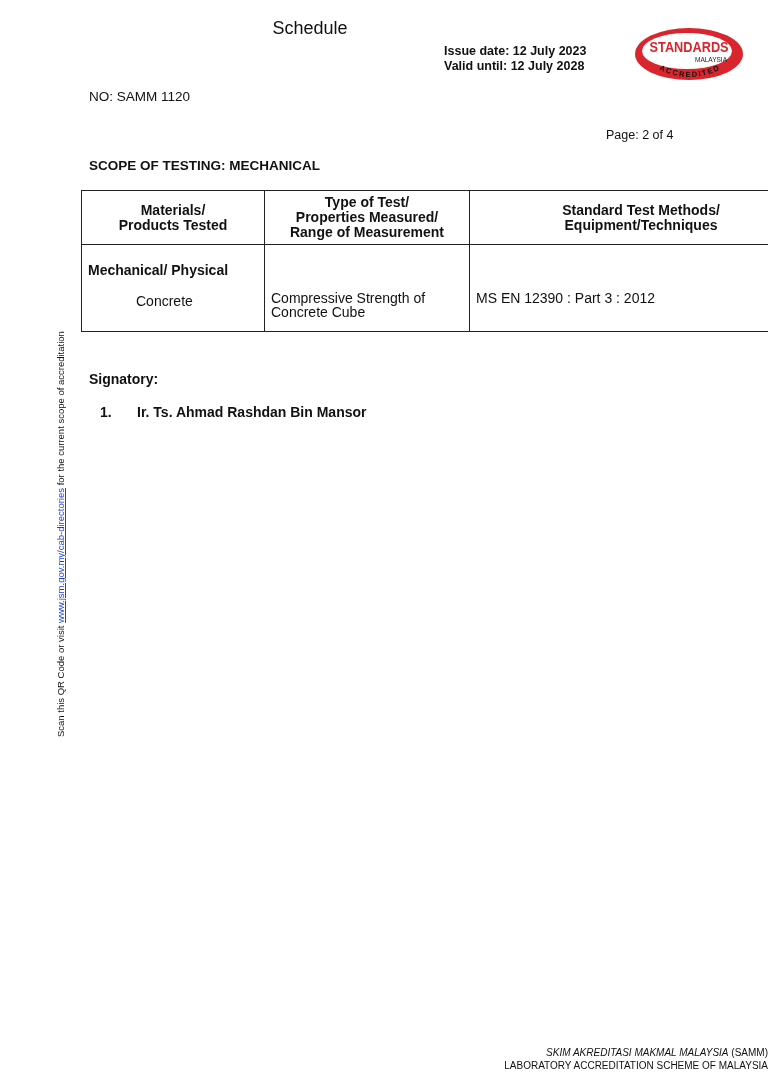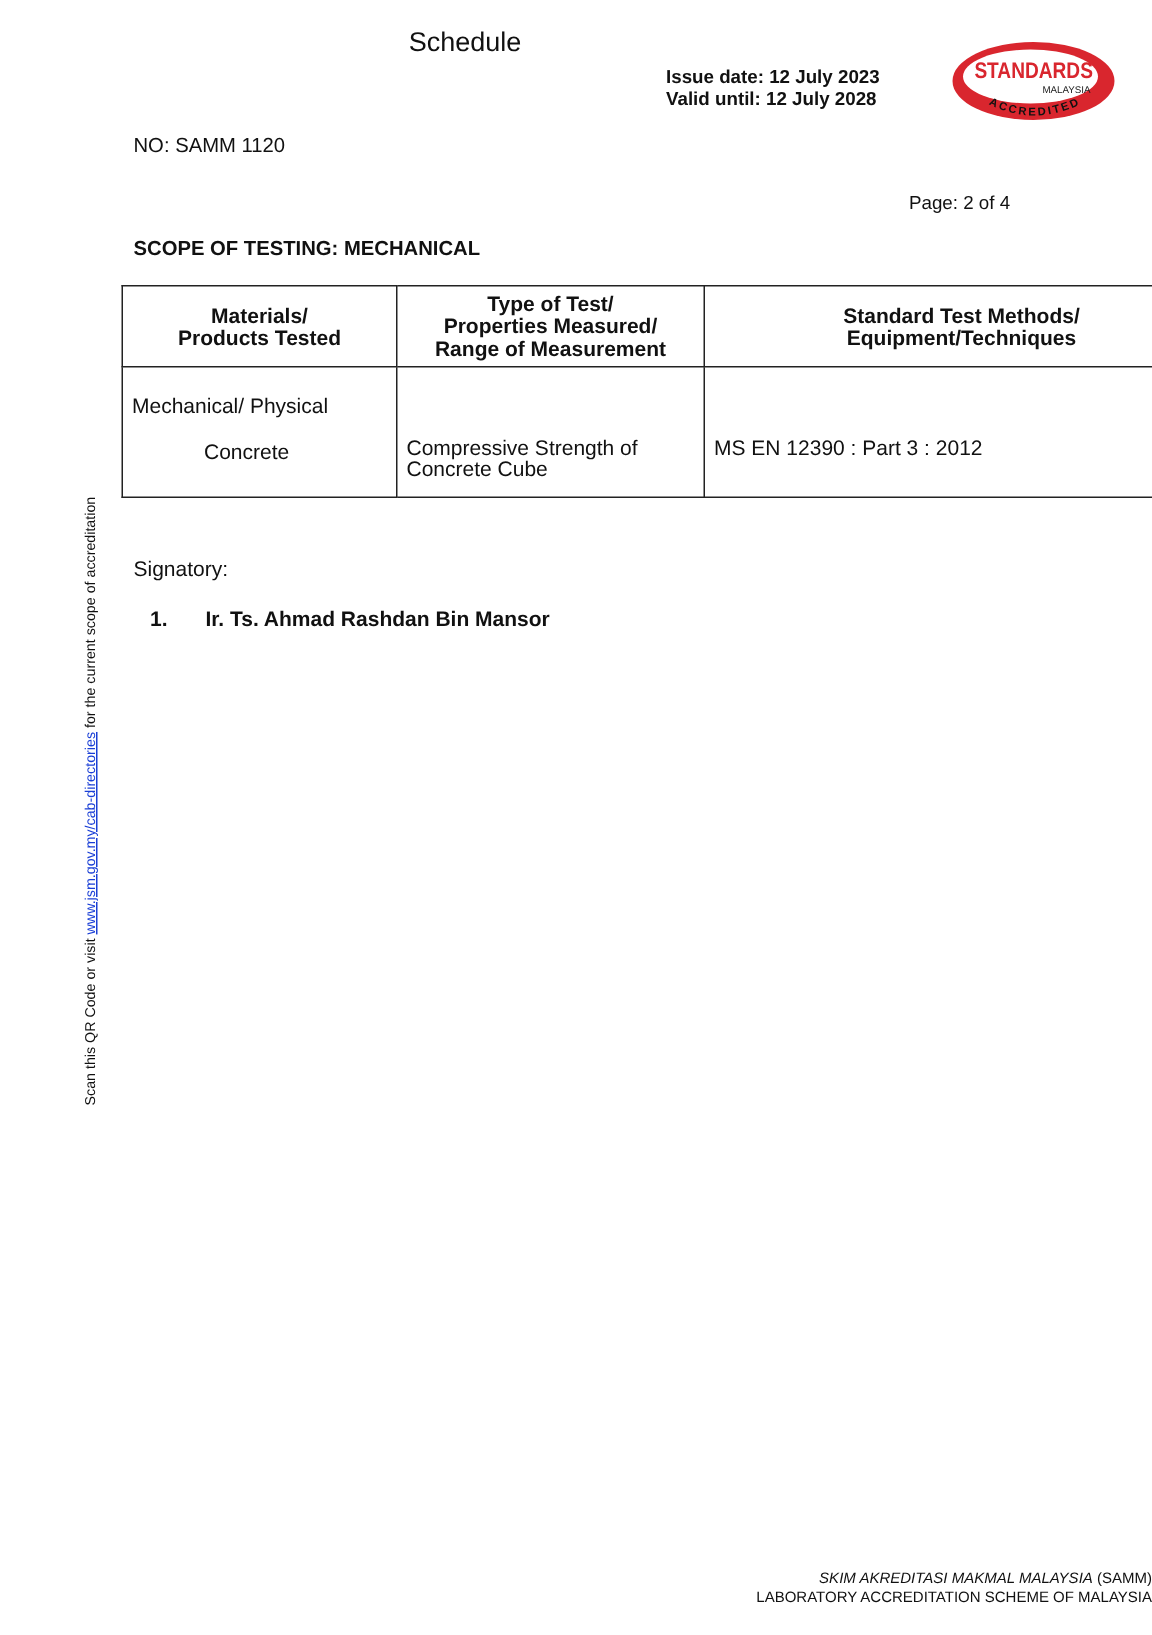--- a/index.html
+++ b/index.html
@@ -15,24 +15,24 @@
     .pageno { left: 606px; top: 128px; font-size: 12.5px; }
     .scope { left: 89px; top: 158px; font-size: 13.5px; font-weight: bold; }
     table.sched {
       position: absolute; left: 81px; top: 190px; width: 732px;
       border-collapse: collapse; font-size: 14px;
     }
     table.sched th, table.sched td { border: 1.5px solid #222; vertical-align: top; }
     table.sched th { font-weight: bold; text-align: center; vertical-align: middle; height: 53px; line-height: 15px; padding: 0 6px; }
     table.sched td { height: 86px; padding: 0 6px; }
     .c1 { width: 170px; } .c2 { width: 192px; } .c3 { width: auto; }
-    .cat { font-weight: normal; margin-top: 17px; }
+    .cat { font-weight: bold; margin-top: 17px; }
     .item { margin-top: 16px; line-height: 14px; margin-left: 48px; }
     .item2 { margin-top: 46px; line-height: 14px; }
-    .sign { left: 89px; top: 371px; font-size: 14px; font-weight: normal; }
+    .sign { left: 89px; top: 371px; font-size: 14px; font-weight: bold; }
     .signer { left: 100px; top: 404px; font-size: 14px; font-weight: bold; }
     .signer .num { display: inline-block; width: 37px; }
     .side {
       left: 55px; top: 737px; transform-origin: 0 0; transform: rotate(-90deg);
       font-size: 9.5px; white-space: nowrap;
     }
     .side a { color: #1a3fd6; text-decoration: underline; }
     .footer { left: 0; width: 768px; top: 1046px; text-align: right; font-size: 10px; line-height: 13px; }
     .footer .it { font-style: italic; }
   </style>

